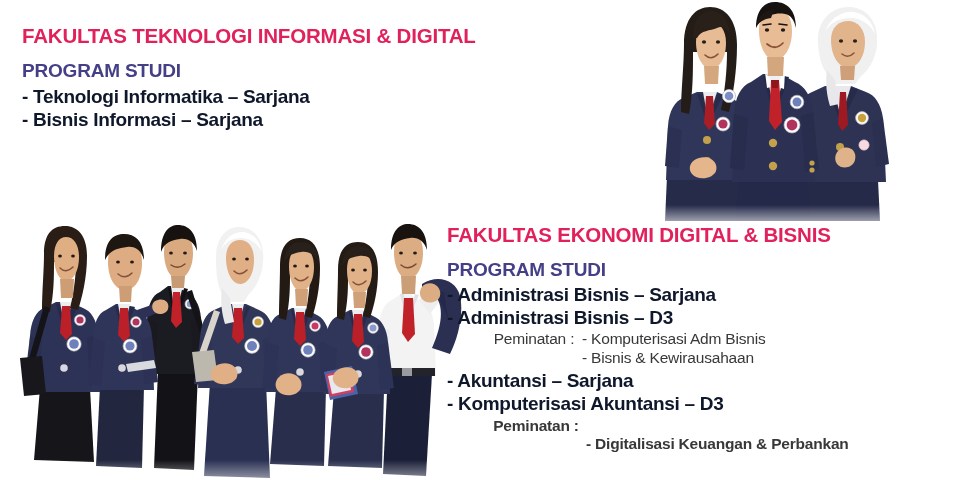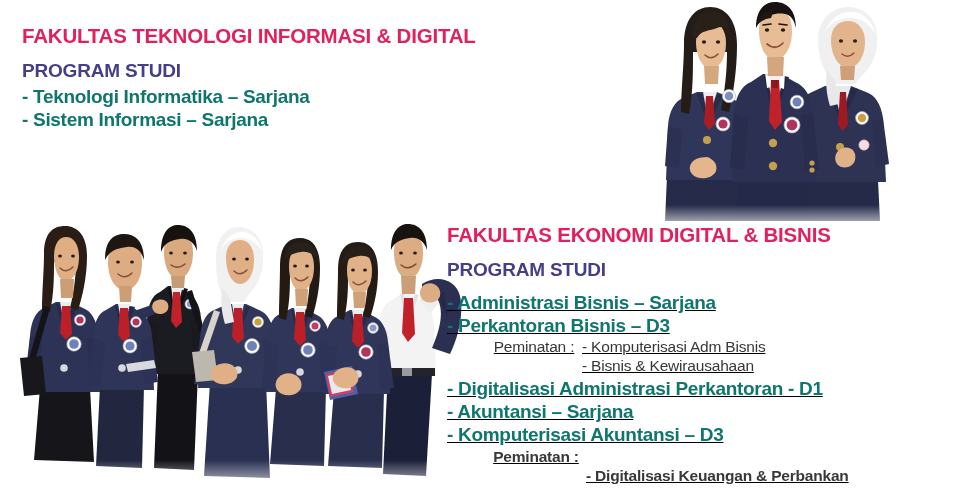--- a/index.html
+++ b/index.html
@@ -35,21 +35,21 @@
     font-weight: bold;
     letter-spacing: -0.2px;
     color: #443f87;
     white-space: nowrap;
   }
 
   .prodi-line {
     font-size: 19px;
     font-weight: bold;
     letter-spacing: -0.3px;
-    color: #0f766e;
+    color: #0f172a;
     white-space: nowrap;
     line-height: 1.22;
   }
 
   .peminatan-block {
     line-height: 1.2;
   }
   .peminatan-row {
     display: flex;
     white-space: nowrap;
@@ -77,21 +77,21 @@
   #block-tid .prodi-list { margin-top: 3px; }
 
   
   #block-edb {
     position: absolute;
     left: 447px;
     top: 223px;
     z-index: 5;
   }
   #block-edb .program-label { margin-top: 12px; }
-  #block-edb .prodi-list { margin-top: 10px; text-decoration: underline; }
+  #block-edb .prodi-list { margin-top: 2px; }
 
   #block-edb .pem-light { margin-left: 39px; margin-top: 1px; margin-bottom: 1px; }
   #block-edb .pem-light .pem-label { width: 96px; }
   #block-edb .pem-bold  { margin-left: 39px; margin-top: 2px; }
   #block-edb .pem-bold  .pem-label { width: 100px; }
 
   
   #photo-three {
     position: absolute;
     left: 655px;
@@ -488,47 +488,46 @@
     </svg>
   </div>
 
   <div id="block-tid">
     <div class="faculty-heading">FAKULTAS TEKNOLOGI INFORMASI &amp; DIGITAL</div>
 
     <div class="program-label">PROGRAM STUDI</div>
 
     <div class="prodi-list">
       <div class="prodi-line">- Teknologi Informatika – Sarjana</div>
-      <div class="prodi-line">- Sistem Informasi – Sarjana</div>
+      <div class="prodi-line">- Bisnis Informasi – Sarjana</div>
     </div>
   </div>
 
   <div id="block-edb">
     <div class="faculty-heading">FAKULTAS EKONOMI DIGITAL &amp; BISNIS</div>
 
     <div class="program-label">PROGRAM STUDI</div>
 
     <div class="prodi-list">
 
       <div class="prodi-line">- Administrasi Bisnis – Sarjana</div>
 
-      <div class="prodi-line">- Perkantoran Bisnis – D3</div>
+      <div class="prodi-line">- Administrasi Bisnis – D3</div>
 
       <div class="peminatan-block pem-light">
         <div class="peminatan-row">
           <span class="pem-label">Peminatan :</span>
           <span class="pem-val">- Komputerisasi Adm Bisnis</span>
         </div>
         <div class="peminatan-row">
           <span class="pem-label"></span>
           <span class="pem-val">- Bisnis &amp; Kewirausahaan</span>
         </div>
       </div>
 
-      <div class="prodi-line">- Digitalisasi Administrasi Perkantoran - D1</div>
 
       <div class="prodi-line">- Akuntansi – Sarjana</div>
 
       <div class="prodi-line">- Komputerisasi Akuntansi – D3</div>
 
       <div class="peminatan-block pem-bold">
         <div class="peminatan-row">
           <span class="pem-label">Peminatan  :</span>
         </div>
         <div class="peminatan-row">

